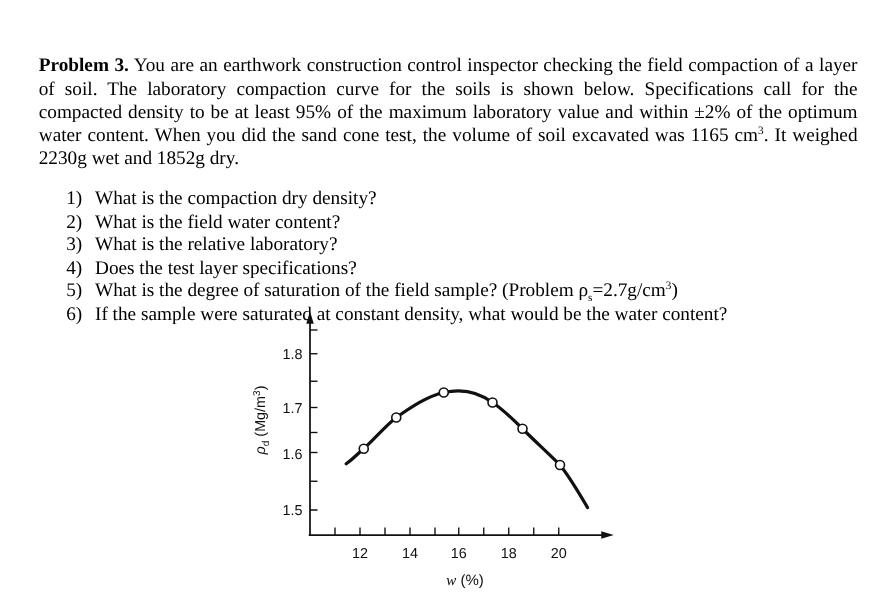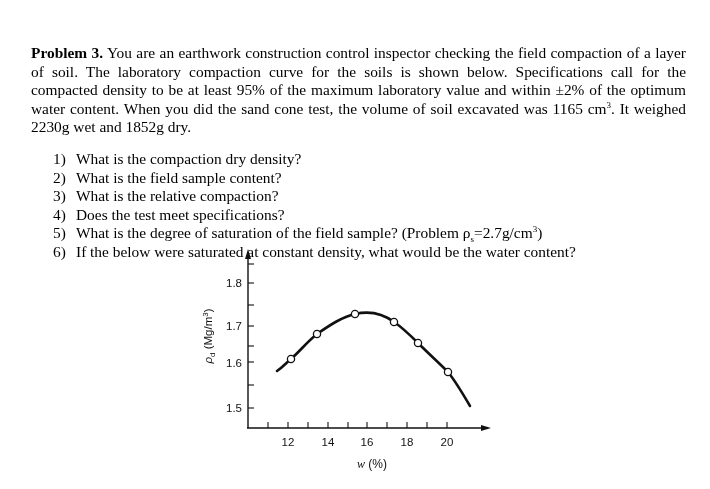--- a/index.html
+++ b/index.html
@@ -22,37 +22,37 @@
 <div class="doc">
   <p class="para"><b>Problem 3.</b><span> You are an earthwork construction control inspector checking the field compaction of a layer of soil. The laboratory compaction curve for the soils is shown below. Specifications call for the compacted density to be at least 95% of the maximum laboratory value and within ±2% of the optimum water content. When you did the sand cone test, the volume of soil excavated was 1165 cm</span><sup>3</sup><span>. It weighed 2230g wet and 1852g dry.</span></p>
 
   <ol class="list">
     <li>
         <span class="num">1)</span>
         <span>What is the compaction dry density?</span>
       </li>
     <li>
         <span class="num">2)</span>
-        <span>What is the field sample content?</span>
+        <span>What is the field water content?</span>
       </li>
     <li>
         <span class="num">3)</span>
-        <span>What is the relative compaction?</span>
+        <span>What is the relative laboratory?</span>
       </li>
     <li>
         <span class="num">4)</span>
-        <span>Does the test meet specifications?</span>
+        <span>Does the test layer specifications?</span>
       </li>
     <li>
         <span class="num">5)</span>
         <span><span>What is the degree of saturation of the field sample? (Problem ρ</span><sub>s</sub><span>=2.7g/cm</span><sup>3</sup><span>)</span></span>
       </li>
     <li>
         <span class="num">6)</span>
-        <span>If the below were saturated at constant density, what would be the water content?</span>
+        <span>If the sample were saturated at constant density, what would be the water content?</span>
       </li>
   </ol>
 </div>
 
 <svg class="chart" viewBox="0 0 710 489" xmlns="http://www.w3.org/2000/svg">
 
   <line x1="248" y1="428" x2="248" y2="256" stroke="#111" stroke-width="1.4"></line>
   <polygon points="248,249 245,259 251,259" fill="#111"></polygon>
   <line x1="247" y1="428" x2="484" y2="428" stroke="#111" stroke-width="1.4"></line>
   <polygon points="491,428 481,425 481,431" fill="#111"></polygon>

